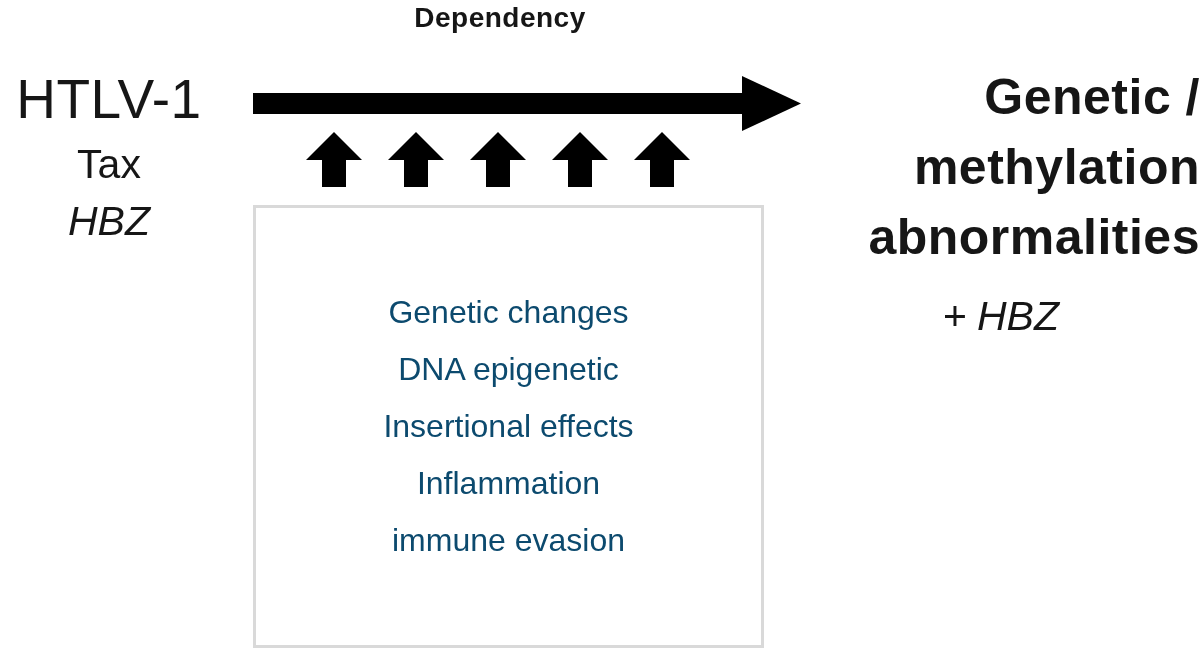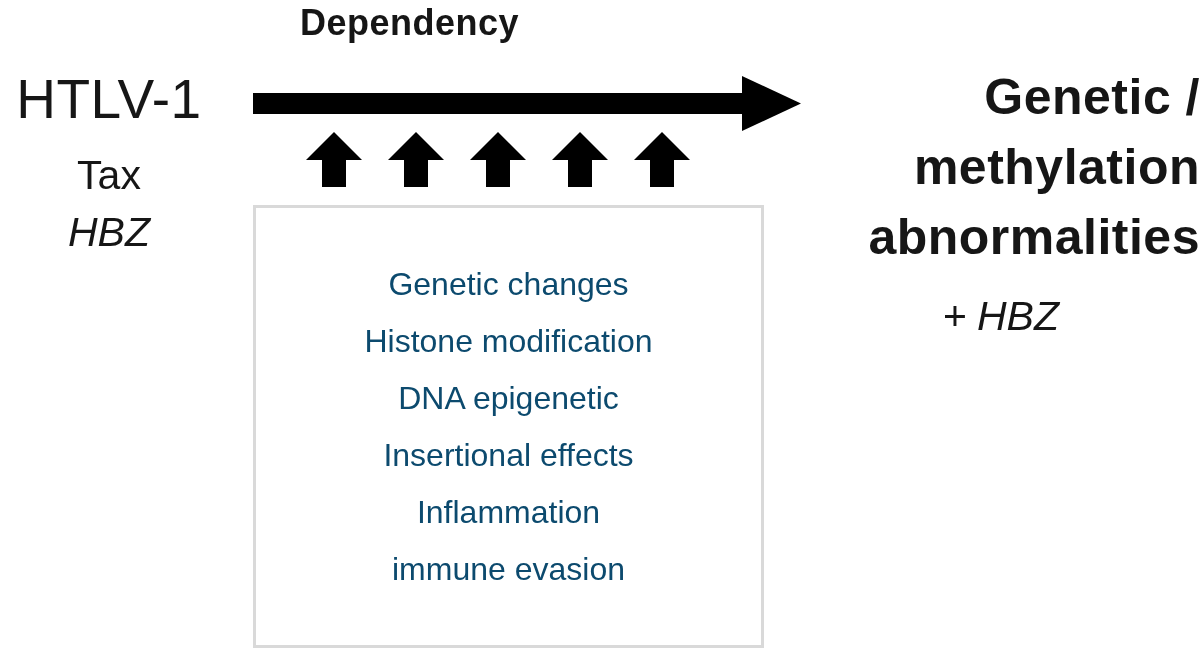--- a/index.html
+++ b/index.html
@@ -16,21 +16,22 @@
     overflow: hidden;
     color: #161616;
   }
 
   
   .dependency-label {
     position: absolute;
     left: 300px;
     top: 2px;
     width: 400px;
-    font-size: 36px;
+    text-align: center;
+    font-size: 28px;
     font-weight: bold;
     letter-spacing: 0.5px;
   }
 
   
   .left-block {
     position: absolute;
     left: 0;
     top: 70px;
     width: 218px;
@@ -38,21 +39,21 @@
   }
   .left-title {
     font-size: 55px;
     font-weight: normal;
     line-height: 58px;
     letter-spacing: 0.5px;
   }
   .left-tax {
     font-size: 41px;
     line-height: 46px;
-    margin-top: 24px;
+    margin-top: 13px;
   }
   .left-hbz {
     font-size: 41px;
     line-height: 46px;
     font-style: italic;
     margin-top: 11px;
   }
 
   
   .main-arrow {
@@ -156,21 +157,20 @@
     <svg width="56" height="55" viewBox="0 0 56 55">
       <polygon points="28,0 56,28 40,28 40,55 16,55 16,28 0,28" fill="#000000"></polygon>
     </svg>
     <svg width="56" height="55" viewBox="0 0 56 55">
       <polygon points="28,0 56,28 40,28 40,55 16,55 16,28 0,28" fill="#000000"></polygon>
     </svg>
   </div>
 
   <div class="mech-box">
     <div class="mech-line">Genetic changes</div>
-    <div class="mech-line">Histone modification</div>
     <div class="mech-line">DNA epigenetic</div>
     <div class="mech-line">Insertional effects</div>
     <div class="mech-line">Inflammation</div>
     <div class="mech-line">immune evasion</div>
   </div>
 
   <div class="right-block">
     <div class="outcome-line">Genetic /</div>
     <div class="outcome-line">methylation</div>
     <div class="outcome-line">abnormalities</div>

